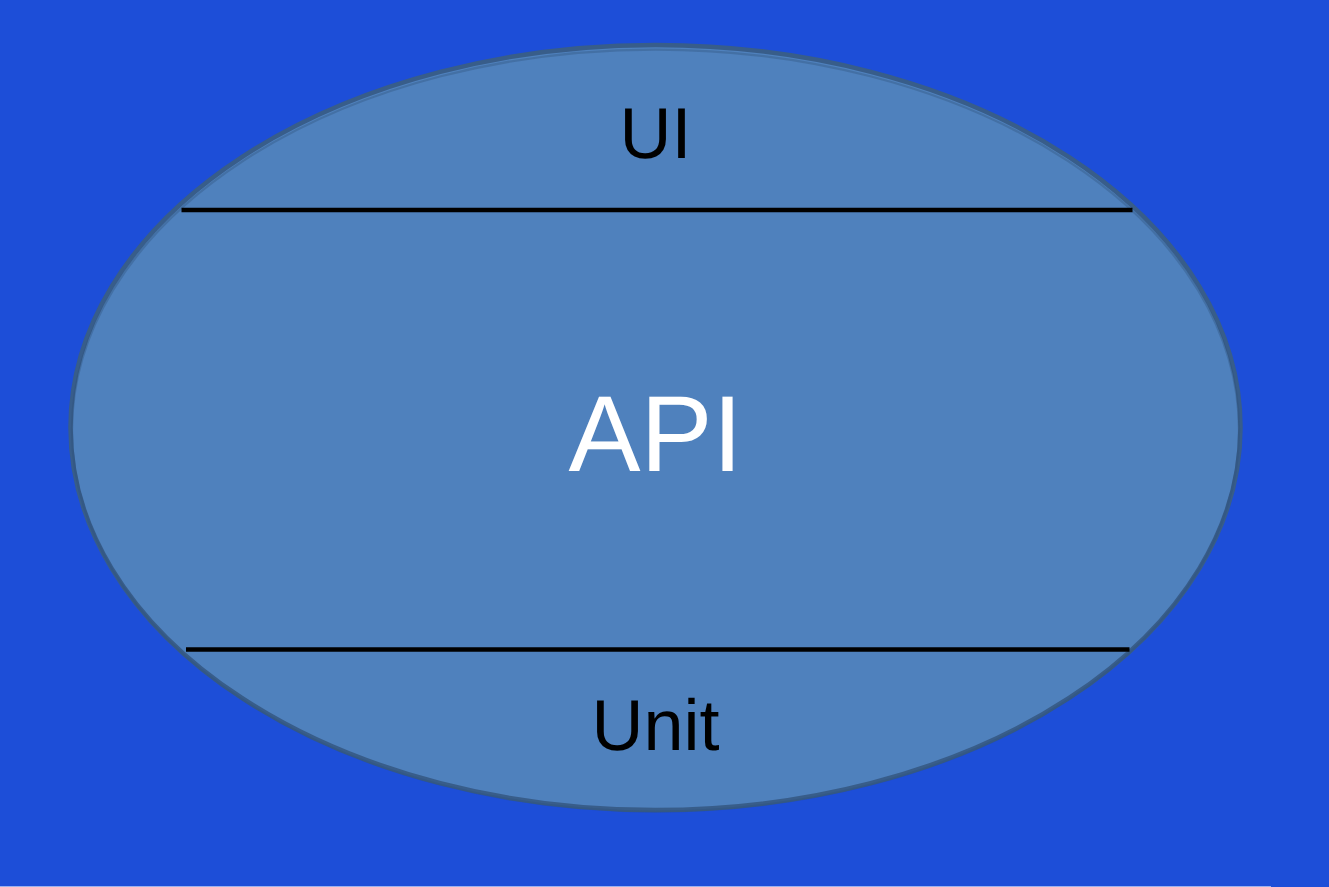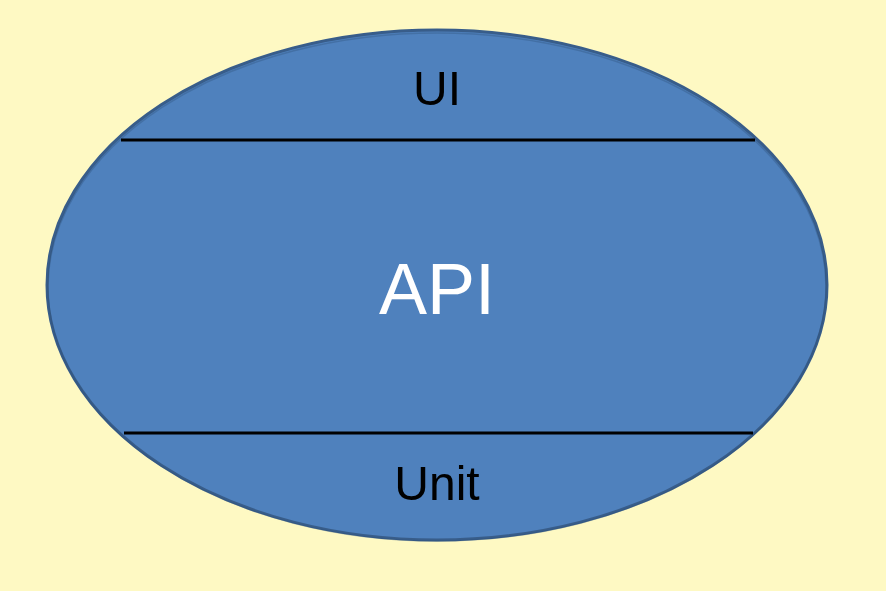--- a/index.html
+++ b/index.html
@@ -8,21 +8,21 @@
     background: #ffffff;
     width: 886px;
     height: 591px;
     overflow: hidden;
     font-family: "Liberation Sans", sans-serif;
   }
   .canvas {
     position: relative;
     width: 886px;
     height: 591px;
-    background: #fef9c3;
+    background: #1d4ed8;
     text-align: center;
   }
   svg.diagram {
     position: absolute;
     top: 0;
     left: 0;
     display: block;
   }
   text.section-label {
     font-family: "Liberation Sans", sans-serif;

